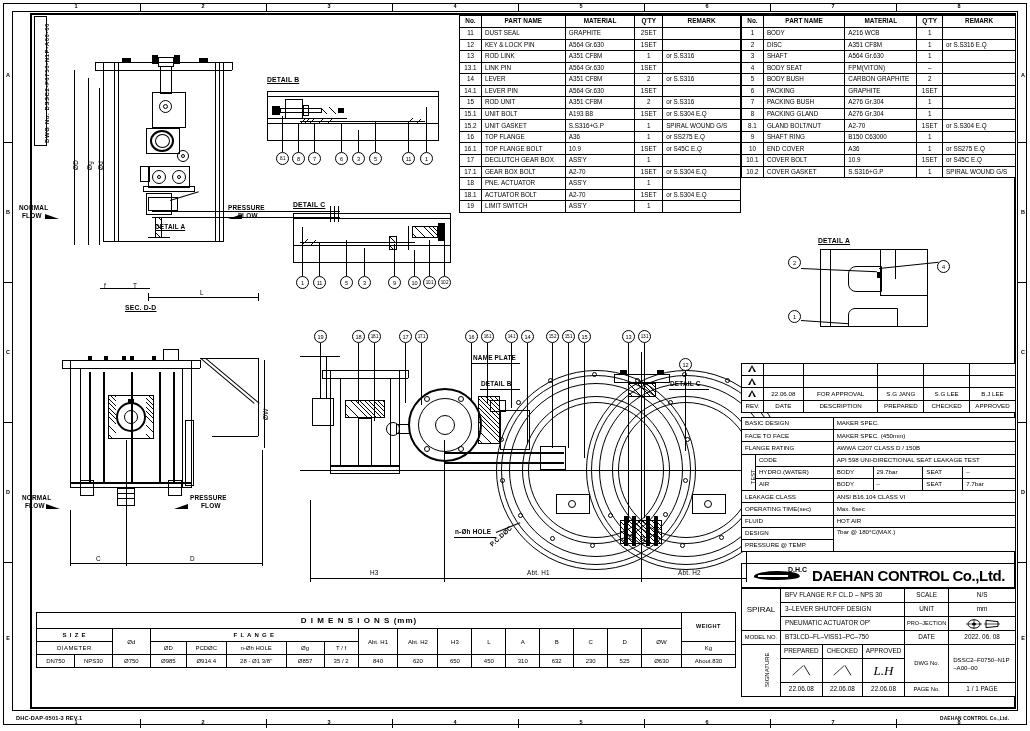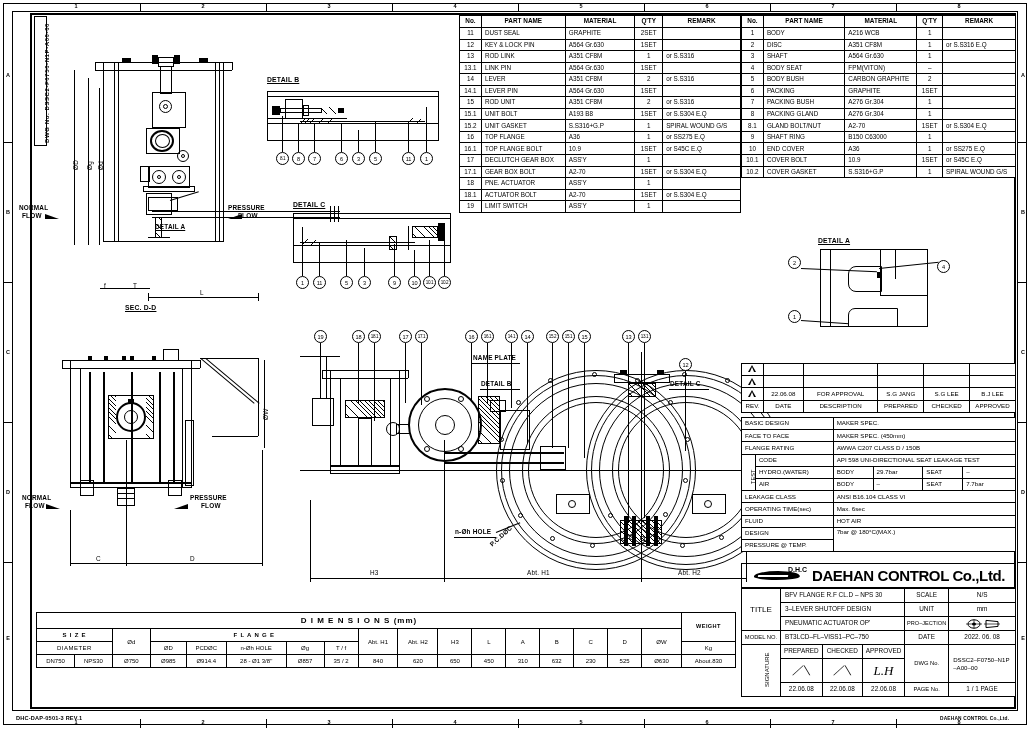--- a/index.html
+++ b/index.html
@@ -912,21 +912,21 @@
     <colgroup>
       <col style="width:40px">
         <col style="width:43px">
         <col style="width:43px">
       <col style="width:43px">
         <col style="width:37px">
         <col style="width:69px">
     </colgroup>
     <tbody>
       <tr>
-        <td rowspan="3" style="font-size:8px;">TITLE</td>
+        <td rowspan="3" style="font-size:8px;">SPIRAL</td>
         <td class="l" colspan="3">BFV FLANGE R.F CL.D – NPS 30</td>
         <td>SCALE</td>
         <td>N/S</td>
       </tr>
       <tr>
         <td class="l" colspan="3">3–LEVER SHUTOFF DESIGN</td>
         <td>UNIT</td>
         <td>mm</td>
       </tr>
       <tr>

